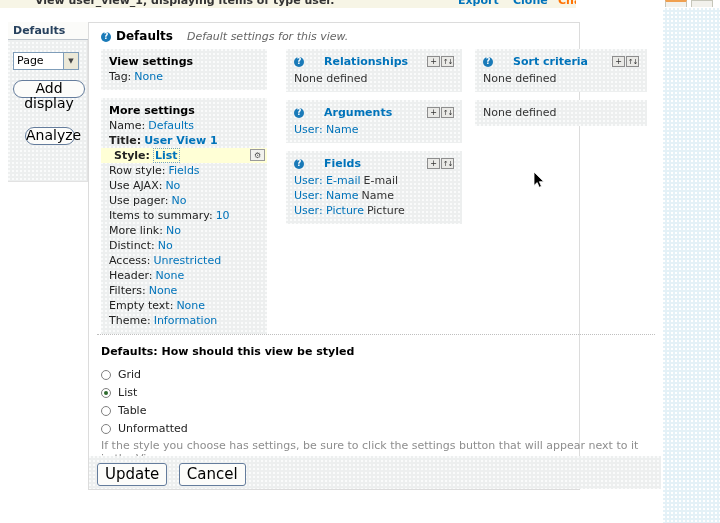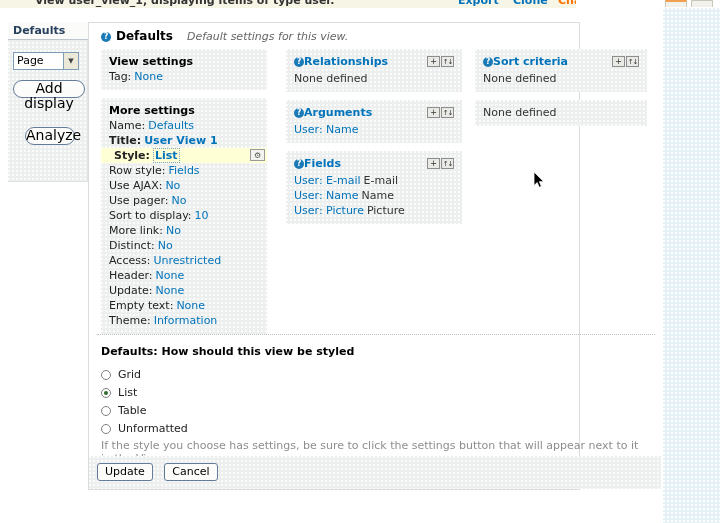--- a/index.html
+++ b/index.html
@@ -47,21 +47,21 @@
   .bs-label { color:#222; }
   .bs-value { color:#0073ba; text-decoration:none; margin-left:3px; cursor:pointer; }
   .row-title .bs-label, .row-title .bs-value { font-weight:bold; }
   .style-row { background:#ffffd6; margin:0 -8px; padding:0 8px; }
   .style-row .bs-label { font-weight:bold; padding-left:5px; }
   .style-row .bs-value { font-weight:bold; border:1px dotted #7aa5c4; padding:0 1px; }
   .gear-btn { position:absolute; right:2px; top:1px; width:15px; height:12px; border:1px solid #9a9a9a; background:#f2f2ee; font-size:8px; line-height:11px; text-align:center; color:#555; cursor:pointer; }
   .gear-btn::before { content:"⚙"; }
 
   .sec-head { position:relative; line-height:16px; margin-bottom:1px; white-space:nowrap; }
-  .sec-title { color:#0073ba; font-weight:bold; text-decoration:none; margin-left:0; cursor:pointer; }
+  .sec-title { color:#0073ba; font-weight:bold; text-decoration:none; margin-left:20px; cursor:pointer; }
   .mini-btns { position:absolute; right:0; top:2px; }
   .mini-btn { display:inline-block; width:13px; height:11px; border:1px solid #8d8d8d; background:#e9e9e6; font-size:8px; line-height:10px; text-align:center; color:#333; margin-left:1px; cursor:pointer; vertical-align:top; }
   .mini-btn.add::before { content:"+"; }
   .mini-btn.sort::before { content:"↑↓"; letter-spacing:-1px; font-size:7px; }
   .sec-row { line-height:15px; white-space:nowrap; }
   .sec-link { color:#0073ba; text-decoration:none; cursor:pointer; }
   .sec-suffix { color:#333; margin-left:3px; }
   .sec-empty { color:#333; line-height:15px; }
 
   .help-icon { display:inline-block; width:10px; height:10px; border-radius:6px; background:#1a7ab8; color:#fff; font-size:8px; font-weight:bold; line-height:10px; text-align:center; vertical-align:1px; cursor:pointer; }
@@ -69,21 +69,21 @@
 
   .separator { position:absolute; left:8px; top:311px; width:558px; border-top:1px dotted #bfbfbf; }
   .form-heading { position:absolute; left:12px; top:322px; font-weight:bold; color:#000; }
   .radios { position:absolute; left:12px; top:344px; }
   .radio-row { height:18px; line-height:16px; cursor:pointer; white-space:nowrap; }
   .radio { display:inline-block; width:10px; height:10px; border:1px solid #808080; border-radius:50%; background:#fff; margin-right:7px; position:relative; top:2px; }
   .radio.checked::after { content:""; position:absolute; left:2px; top:2px; width:4px; height:4px; border-radius:50%; background:#2e6b2e; }
   .radio-label { color:#222; }
   .form-help { position:absolute; left:12px; top:416px; width:548px; color:#8e8e8e; line-height:13px; }
   .button-strip { position:absolute; left:0; bottom:0; width:572px; height:33px; }
-  .btn { display:inline-block; margin:7px 0 0 8px; padding:1px 7px 2px; border:1px solid #647c9c; border-radius:3px; background:#fcfcfa; font-size:11px; color:#000; cursor:pointer; }
+  .btn { display:inline-block; margin:7px 0 0 8px; padding:1px 7px 2px; border:1px solid #647c9c; border-radius:3px; background:#fcfcfa; font-size:15px; color:#000; cursor:pointer; }
 
   .cursor { position:absolute; left:533px; top:172px; }
 </style>
 </head>
 <body>
 
 <div class="screen">
 
   <div class="top-bar">
     <div class="top-bar-inner">
@@ -136,36 +136,36 @@
         <div class="bs-row">
           <span class="bs-label">Row style:</span><a class="bs-value">Fields</a>
         </div>
         <div class="bs-row">
           <span class="bs-label">Use AJAX:</span><a class="bs-value">No</a>
         </div>
         <div class="bs-row">
           <span class="bs-label">Use pager:</span><a class="bs-value">No</a>
         </div>
         <div class="bs-row">
-          <span class="bs-label">Sort to display:</span><a class="bs-value">10</a>
+          <span class="bs-label">Items to summary:</span><a class="bs-value">10</a>
         </div>
         <div class="bs-row">
           <span class="bs-label">More link:</span><a class="bs-value">No</a>
         </div>
         <div class="bs-row">
           <span class="bs-label">Distinct:</span><a class="bs-value">No</a>
         </div>
         <div class="bs-row">
           <span class="bs-label">Access:</span><a class="bs-value">Unrestricted</a>
         </div>
         <div class="bs-row">
           <span class="bs-label">Header:</span><a class="bs-value">None</a>
         </div>
         <div class="bs-row">
-          <span class="bs-label">Update:</span><a class="bs-value">None</a>
+          <span class="bs-label">Filters:</span><a class="bs-value">None</a>
         </div>
         <div class="bs-row">
           <span class="bs-label">Empty text:</span><a class="bs-value">None</a>
         </div>
         <div class="bs-row">
           <span class="bs-label">Theme:</span><a class="bs-value">Information</a>
         </div>
       </div>
     </div>
 

